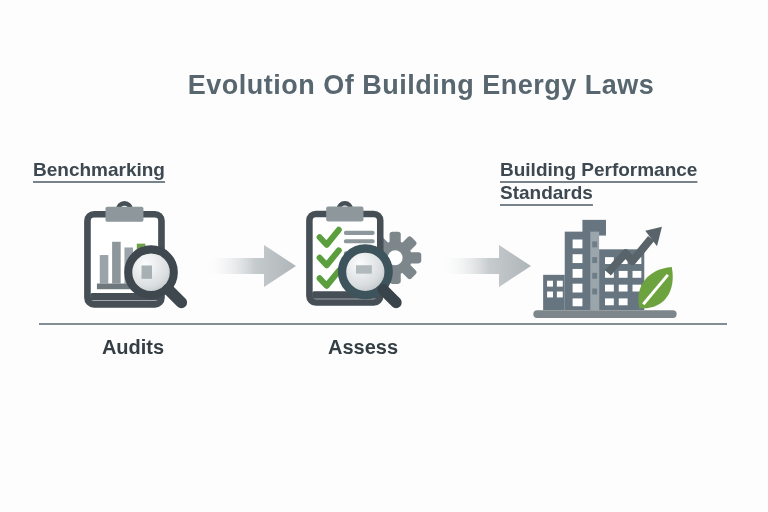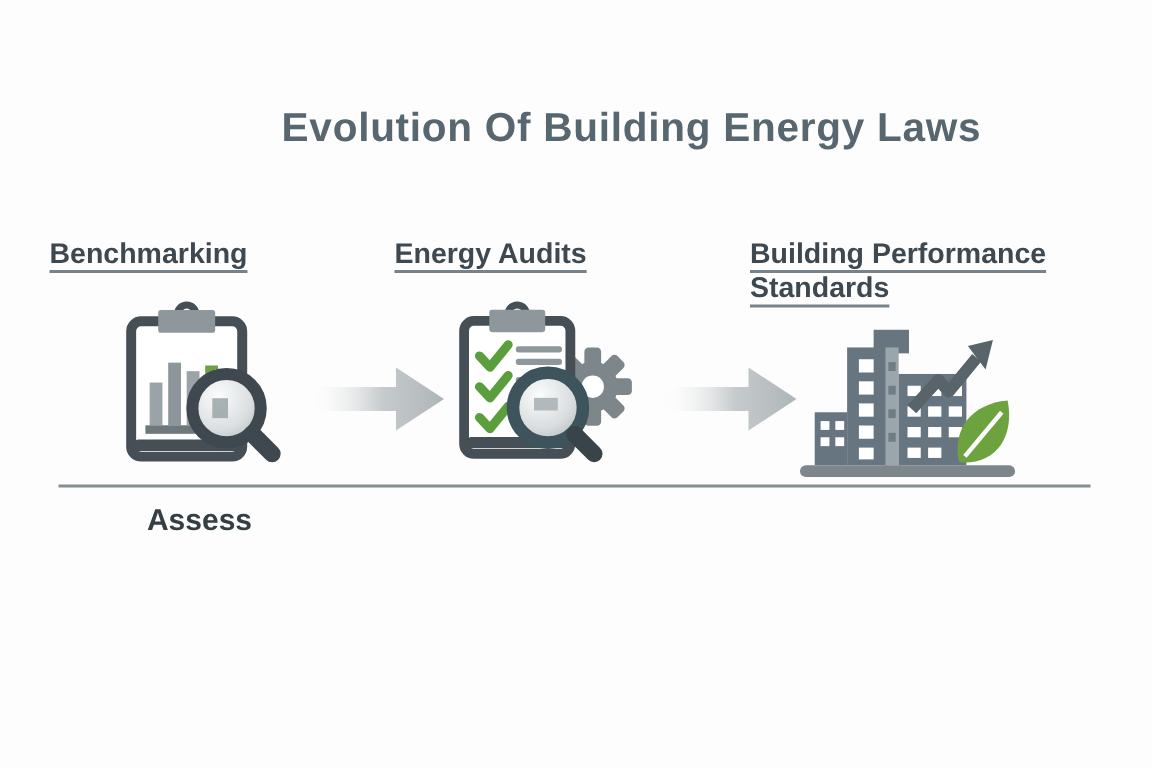--- a/index.html
+++ b/index.html
@@ -64,38 +64,37 @@
         <rect x="38" y="44" width="9" height="44" fill="#8c969b"></rect>
         <rect x="51" y="50" width="9" height="38" fill="#9aa4a8"></rect>
         <rect x="64" y="46" width="9" height="20" fill="#6f9f49"></rect>
         <line x1="64.5" y1="64" x2="72" y2="49" stroke="#ffffff" stroke-width="2"></line>
         <rect x="22" y="88" width="56" height="6" fill="#6e787d"></rect>
         <circle cx="79" cy="76" r="24" fill="url(#lens1)" stroke="#3e484e" stroke-width="8.5"></circle>
         <rect x="69" y="69" width="11" height="14" fill="#9aa4a8" opacity="0.85"></rect>
         <line x1="97" y1="94" x2="111" y2="108" stroke="#3e484e" stroke-width="12" stroke-linecap="round"></line>
       </svg>
     </span>
-    <div class="stage-action">Assess</div>
+    <div class="stage-action">Audits</div>
   </div>
 
   <span class="flow-arrow a1">
     <svg width="95" height="50" viewBox="0 0 95 50" xmlns="http://www.w3.org/2000/svg">
       <defs>
         <linearGradient id="agrad1" x1="0" y1="0" x2="1" y2="0">
           <stop offset="0%" stop-color="#ffffff" stop-opacity="0"></stop>
           <stop offset="55%" stop-color="#c6cbcd"></stop>
           <stop offset="100%" stop-color="#aeb5b8"></stop>
         </linearGradient>
       </defs>
       <path d="M0,17 L60,17 L60,4 L92,25 L60,46 L60,33 L0,33 Z" fill="url(#agrad1)"></path>
     </svg>
   </span>
 
   <div class="col col2">
-    <div class="stage-header">Energy Audits</div>
     <span class="icon-wrap">
       <svg width="126" height="110" viewBox="0 0 135 118" xmlns="http://www.w3.org/2000/svg">
         <defs>
           <radialGradient id="lens2" cx="38%" cy="32%" r="75%">
             <stop offset="0%" stop-color="#fbfcfc"></stop>
             <stop offset="65%" stop-color="#d8dcde"></stop>
             <stop offset="100%" stop-color="#b4babd"></stop>
           </radialGradient>
         </defs>
         <g fill="#7d878b">
@@ -121,20 +120,21 @@
           <rect x="47" y="55" width="24" height="4.5" rx="2"></rect>
           <rect x="47" y="64" width="15" height="4.5" rx="2"></rect>
           <rect x="47" y="77" width="12" height="4.5" rx="2"></rect>
           <rect x="47" y="86" width="9" height="4.5" rx="2"></rect>
         </g>
         <circle cx="70" cy="77" r="25" fill="url(#lens2)" stroke="#3d545c" stroke-width="9"></circle>
         <rect x="60" y="70" width="17" height="9" fill="#aab2b6" opacity="0.9"></rect>
         <line x1="89" y1="96" x2="103" y2="110" stroke="#39434a" stroke-width="12" stroke-linecap="round"></line>
       </svg>
     </span>
+    <div class="stage-action">Assess</div>
   </div>
 
   <span class="flow-arrow a2">
     <svg width="95" height="50" viewBox="0 0 95 50" xmlns="http://www.w3.org/2000/svg">
       <defs>
         <linearGradient id="agrad2" x1="0" y1="0" x2="1" y2="0">
           <stop offset="0%" stop-color="#ffffff" stop-opacity="0"></stop>
           <stop offset="55%" stop-color="#c6cbcd"></stop>
           <stop offset="100%" stop-color="#aeb5b8"></stop>
         </linearGradient>

